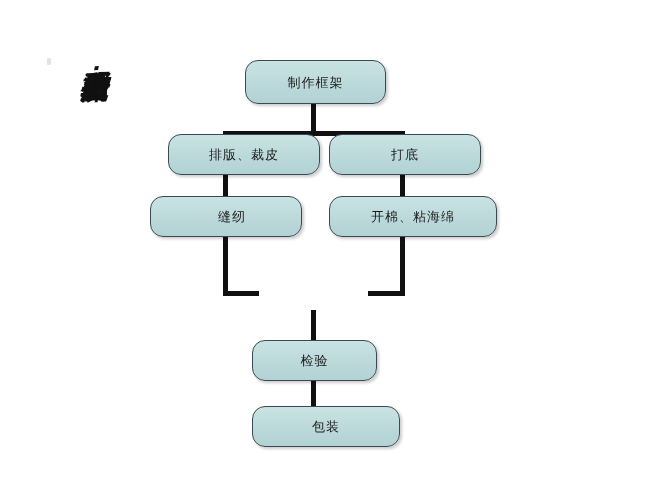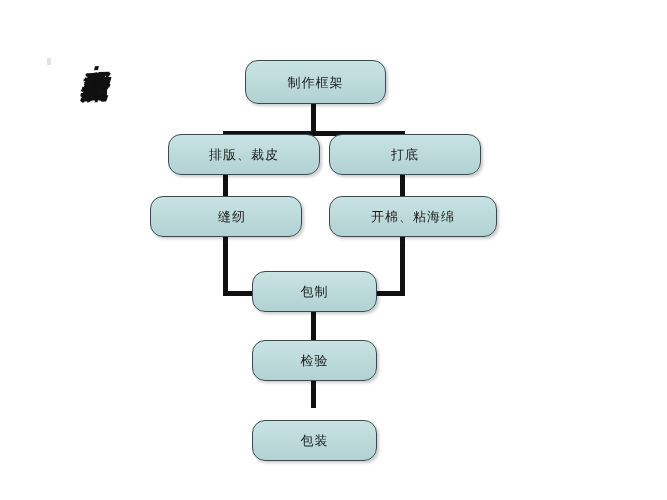--- a/index.html
+++ b/index.html
@@ -120,25 +120,22 @@
   </div>
 
   <div class="box" style="left:150px; top:196px; width:152px; height:41px;padding-left:12px;">
     <span class="label">缝纫</span>
   </div>
 
   <div class="box" style="left:329px; top:196px; width:168px; height:41px;">
     <span class="label">开棉、粘海绵</span>
   </div>
 
-  <div class="box" style="left:252px; top:271px; width:125px; height:41px;">
-    <span class="label">包制</span>
-  </div>
 
   <div class="box" style="left:252px; top:340px; width:125px; height:41px;">
     <span class="label">检验</span>
   </div>
 
-  <div class="box" style="left:252px; top:420px; width:125px; height:41px;">
+  <div class="box" style="left:252px; top:406px; width:148px; height:41px;">
     <span class="label">包装</span>
   </div>
 
 </div>
 
 </body></html>

